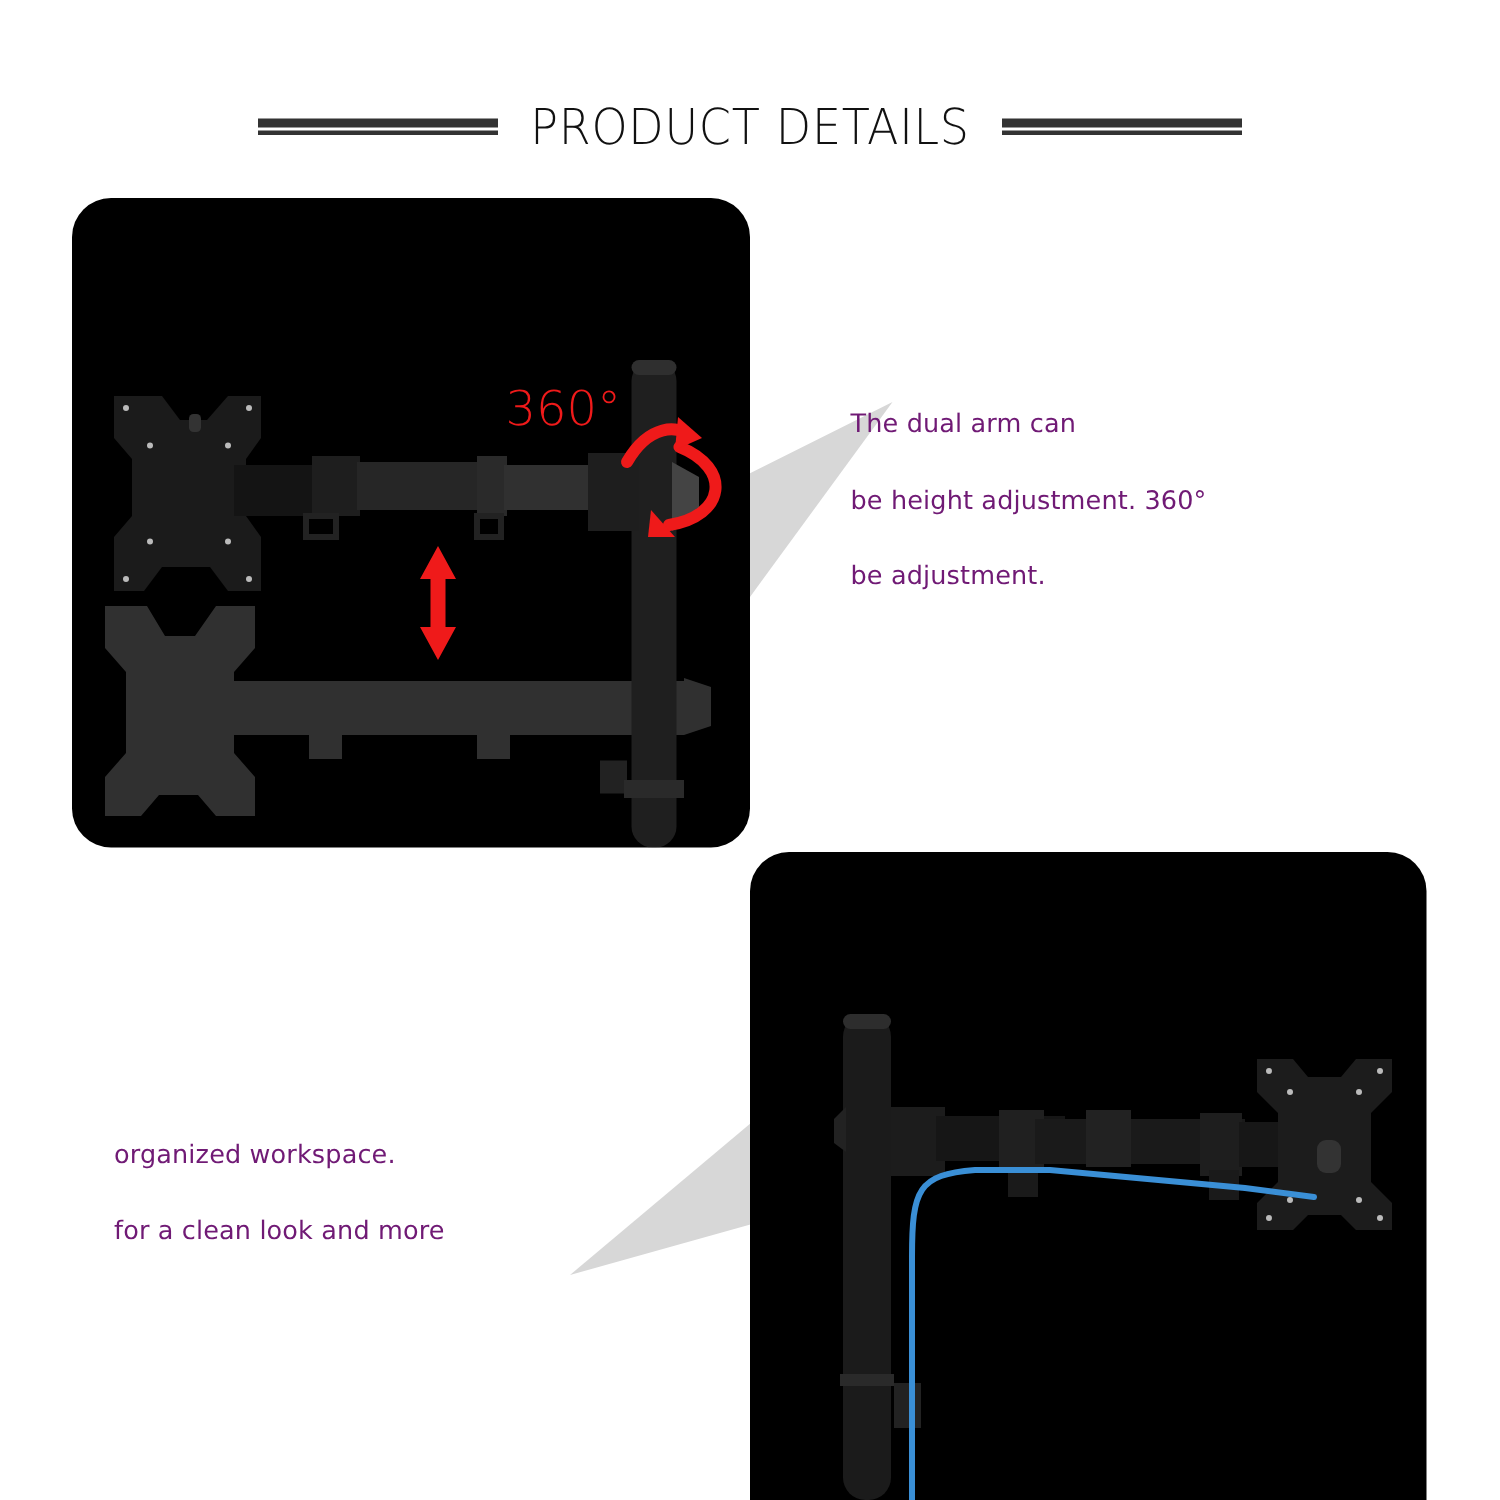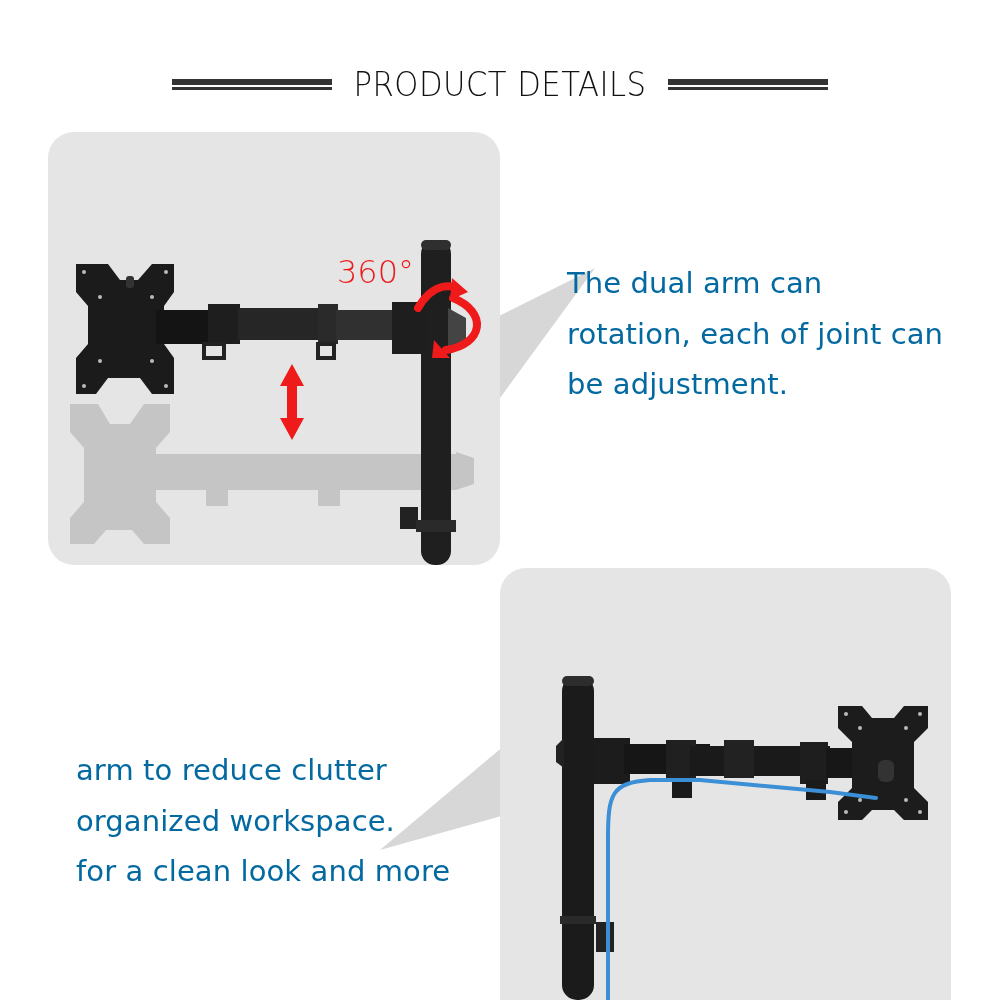--- a/index.html
+++ b/index.html
@@ -7,28 +7,28 @@
 
   .header { position:absolute; left:0; top:0; width:1000px; height:110px;margin-top:33px; }
   .header .rule { position:absolute; top:46px; width:160px; }
   .header .rule .thick { height:6px; background:#333; }
   .header .rule .gap { height:2px; }
   .header .rule .thin { height:3px; background:#333; }
   .header .rule.left { left:172px; }
   .header .rule.right { left:668px; }
   .header .title { position:absolute; left:338px; top:32px; width:324px; text-align:center; font-family:"DejaVu Sans", sans-serif; font-size:33px; font-weight:300; letter-spacing:0.5px; color:#111; transform:scaleX(0.93); }
 
-  .panel { position:absolute; background:#e5e5e5; border-radius:26px; overflow:hidden;text-align:center; }
+  .panel { position:absolute; background:#000000; border-radius:26px; overflow:hidden;text-align:center; }
   .panel1 { left:48px; top:132px; width:452px; height:433px; }
   .panel2 { left:500px; top:568px; width:451px; height:432px; border-radius:26px 26px 0 0; }
 
   .callout { position:absolute; }
   .callout svg { display:block; }
 
-  .desc { position:absolute; font-family:"DejaVu Sans", sans-serif; font-size:29px; line-height:50.5px; color:#0369a1; white-space:nowrap; letter-spacing:0.1px; }
+  .desc { position:absolute; font-family:"DejaVu Sans", sans-serif; font-size:17px; line-height:50.5px; color:#701a75; white-space:nowrap; letter-spacing:0.1px; }
   .desc1 { left:567px; top:258px; }
   .desc2 { left:76px; top:745px; }
   .desc .line { display:block; }
 
   .deg-label { position:absolute; left:337px; top:253px; font-size:32px; color:#ef1a1a; font-family:"DejaVu Sans", sans-serif; font-weight:300; }
 </style>
 </head>
 <body>
 
 <div class="header">
@@ -99,21 +99,21 @@
       <path d="M405,166 C440,180 436,212 398,218"></path>
     </g>
     <polygon points="404,146 420,160 402,168" fill="#ef1a1a"></polygon>
     <polygon points="386,208 402,226 384,226" fill="#ef1a1a"></polygon>
   </svg>
   <span class="deg-label" style="left:289px;top:121px;">360°</span>
 </div>
 
 <div class="desc desc1">
   <span class="line">The dual arm can</span>
-  <span class="line">rotation, each of joint can</span>
+  <span class="line">be height adjustment. 360°</span>
   <span class="line">be adjustment.</span>
 </div>
 
 <div class="panel panel2">
   <svg width="451" height="432" viewBox="0 0 451 432">
 
     <rect x="62" y="108" width="32" height="324" rx="15" fill="#1b1b1b"></rect>
     <rect x="62" y="108" width="32" height="10" rx="5" fill="#2d2d2d"></rect>
     <polygon points="56,178 64,170 64,200 56,194" fill="#222"></polygon>
     <rect x="60" y="348" width="36" height="8" fill="#2a2a2a"></rect>
@@ -138,16 +138,15 @@
       <circle cx="406" cy="160" r="2" fill="#bbb"></circle>
     <circle cx="360" cy="232" r="2" fill="#bbb"></circle>
       <circle cx="406" cy="232" r="2" fill="#bbb"></circle>
     <rect x="378" y="192" width="16" height="22" rx="6" fill="#333"></rect>
 
     <path d="M108,440 L108,270 C108,225 112,215 150,212 L200,212 L330,224 L376,230" fill="none" stroke="#3a8fd6" stroke-width="4" stroke-linecap="round"></path>
   </svg>
 </div>
 
 <div class="desc desc2">
-  <span class="line">arm to reduce clutter</span>
   <span class="line">organized workspace.</span>
   <span class="line">for a clean look and more</span>
 </div>
 
 </body></html>

